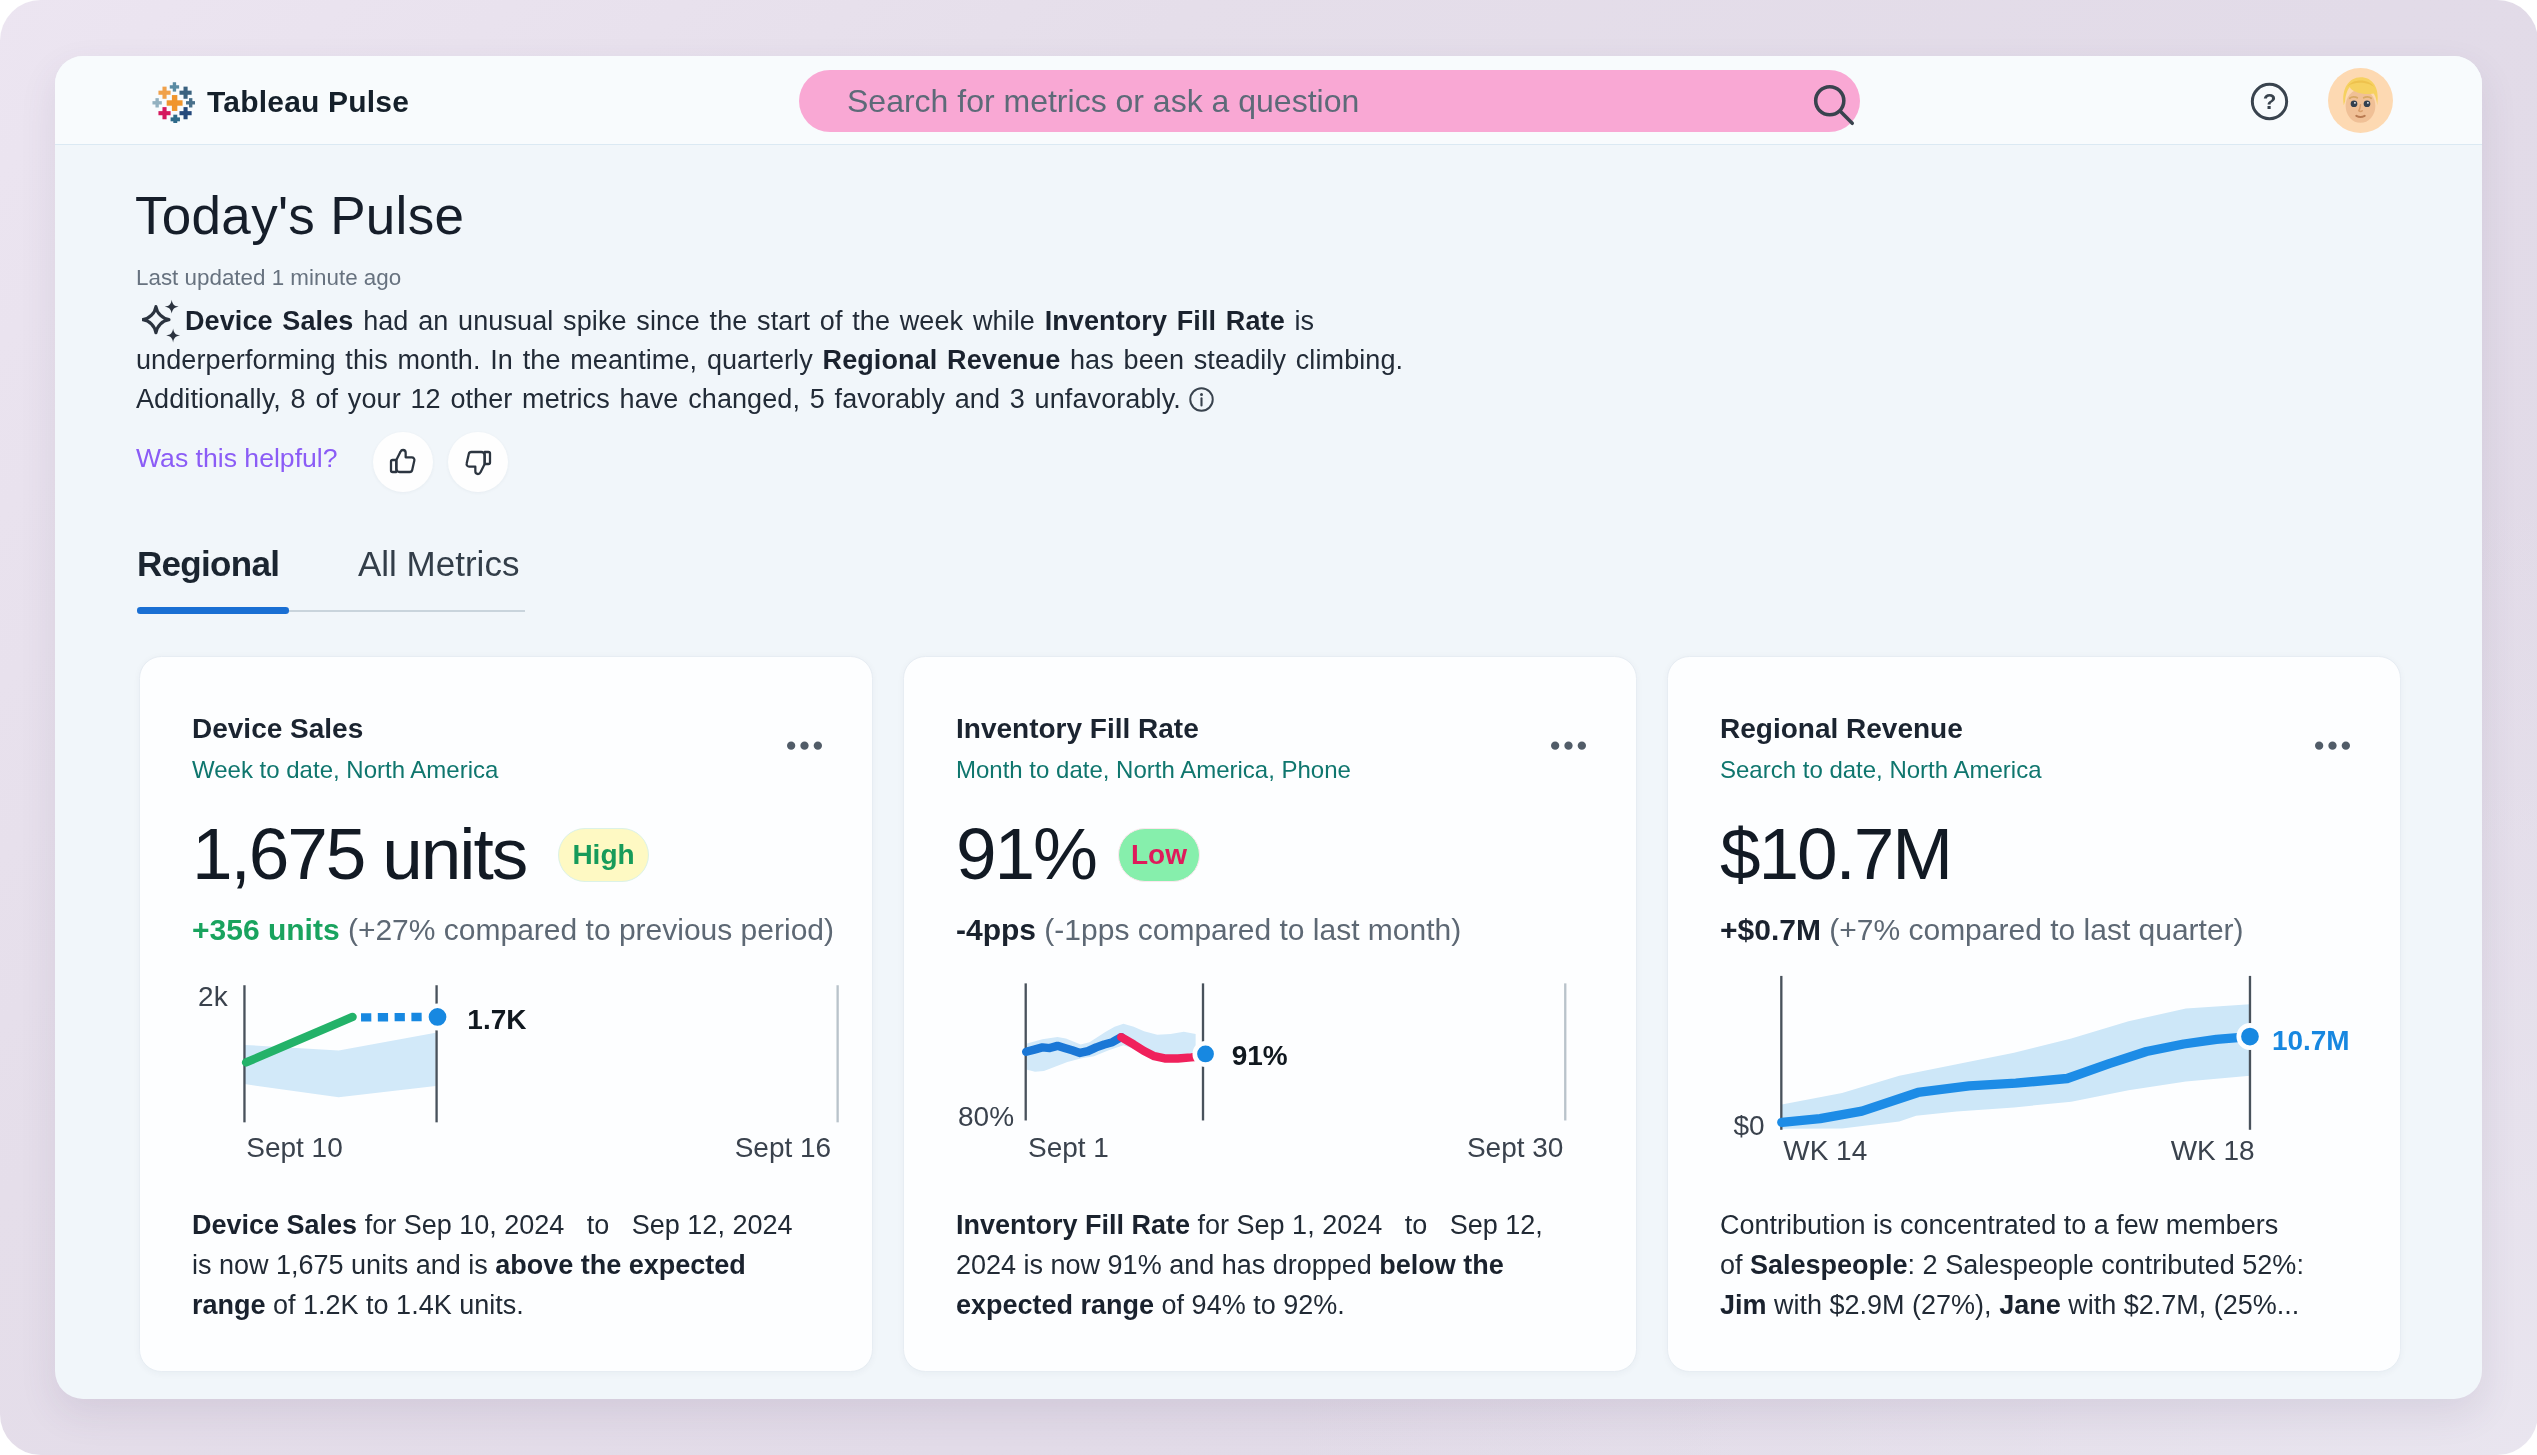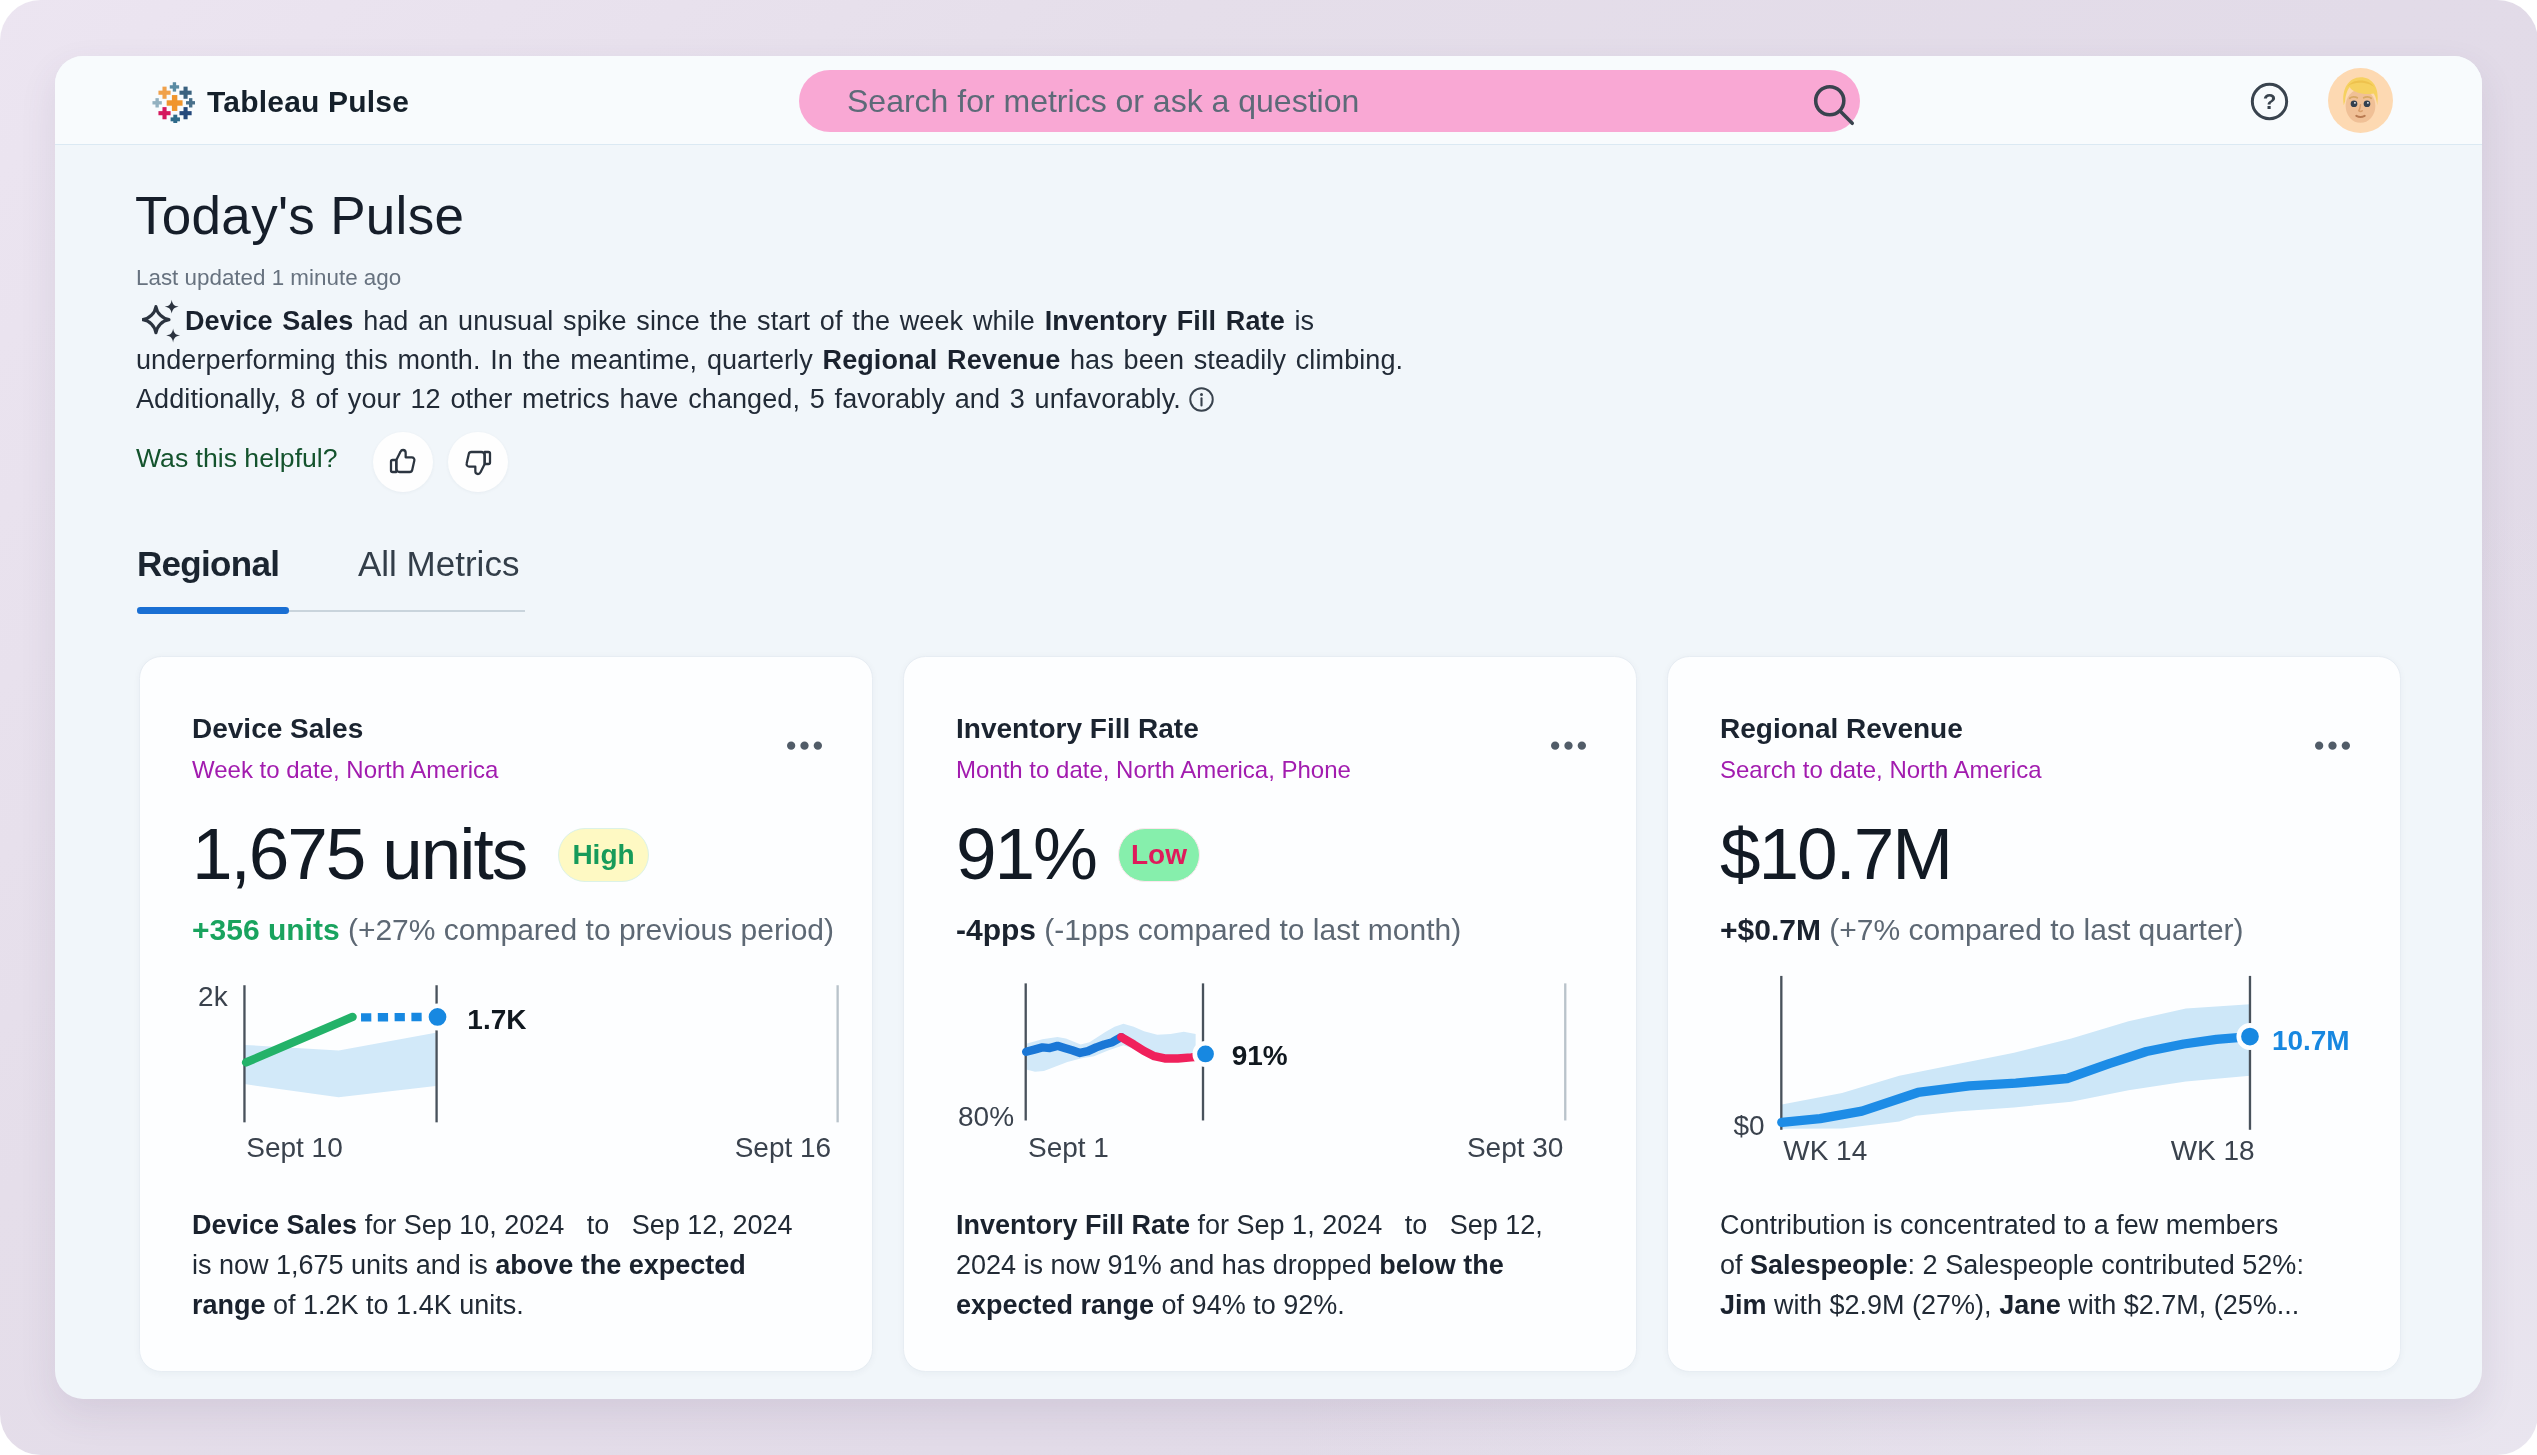--- a/index.html
+++ b/index.html
@@ -42,41 +42,41 @@
 .updated { position:absolute; left:81px; top:209px; font-size:22.4px; color:#67727f; }
 .para {
   position:absolute; left:81px; top:246px; width:1381px;
   font-size:27px; line-height:39px; color:#222b37; text-indent:49px; word-spacing:2.1px; letter-spacing:0.1px;
 }
 .para .l23 { text-indent:0; }
 .l3tight { }
 .para b, .summary b { font-weight:700; color:#1a222e; }
 .sparkle { position:absolute; left:5.6px; top:-3.7px; }
 .infoi { display:inline-block; vertical-align:-4.7px; margin-left:7.5px; }
-.helpful { position:absolute; left:81px; top:387px; font-size:26.6px; color:#14532d; }
+.helpful { position:absolute; left:81px; top:387px; font-size:26.6px; color:#8b5cf6; }
 .thumb {
   position:absolute; top:376px; width:60px; height:60px; border-radius:50%;
   background:#fefefe; box-shadow:0 0.9px 3.7px rgba(30,50,70,0.05);
 }
 .thumb.up { left:318px; }
 .thumb.down { left:393px; }
 .thumb svg { position:absolute; left:14px; top:14px; }
 .tabs { position:absolute; left:82px; top:488px; white-space:nowrap; }
 .tab-following { font-size:35px; font-weight:700; color:#1b2530; letter-spacing:-0.7px; }
 .tab-all { font-size:35px; font-weight:400; color:#333e49; position:absolute; left:221px; top:0; white-space:nowrap; }
 .tabline-gray { position:absolute; left:82px; top:554px; width:388px; height:1.9px; background:#c9d4dc; }
 .tabline-blue { position:absolute; left:82px; top:551px; width:152px; height:6.5px; background:#1a6fd3; border-radius:3.3px; }
 .card {
   position:absolute; top:600px; width:734px; height:716px;
   background:#fdfeff; border:0.9px solid #e7edf3; border-radius:22.4px;
   box-shadow:0 1.9px 7.5px rgba(25,45,70,0.04);
 }
 .card .title { position:absolute; left:52px; top:55px; font-size:28px; font-weight:700; color:#1b2430; line-height:34px; }
 .card .dots { position:absolute; left:647px; top:84px; }
-.card .sub { position:absolute; left:52px; top:98px; font-size:24px; color:#a21caf; line-height:30px; }
+.card .sub { position:absolute; left:52px; top:98px; font-size:24px; color:#0f766e; line-height:30px; }
 .card .num {
   position:absolute; left:52px; top:160px; font-size:73px; font-weight:400;
   color:#121a24; line-height:73px; letter-spacing:-2.1px;
 }
 .pill {
   position:absolute; top:171px; height:54px; border-radius:27px;
   font-size:28px; font-weight:700; line-height:52px; text-align:center;
 }
 .pill.high { left:418px; width:91px; background:#fef9c3; border:1.9px solid #dcf2e7; color:#169b5a; }
 .pill.low  { left:214px; width:82px; background:#86efac; border:1.9px solid #fce7ee; color:#df1a5b; }

